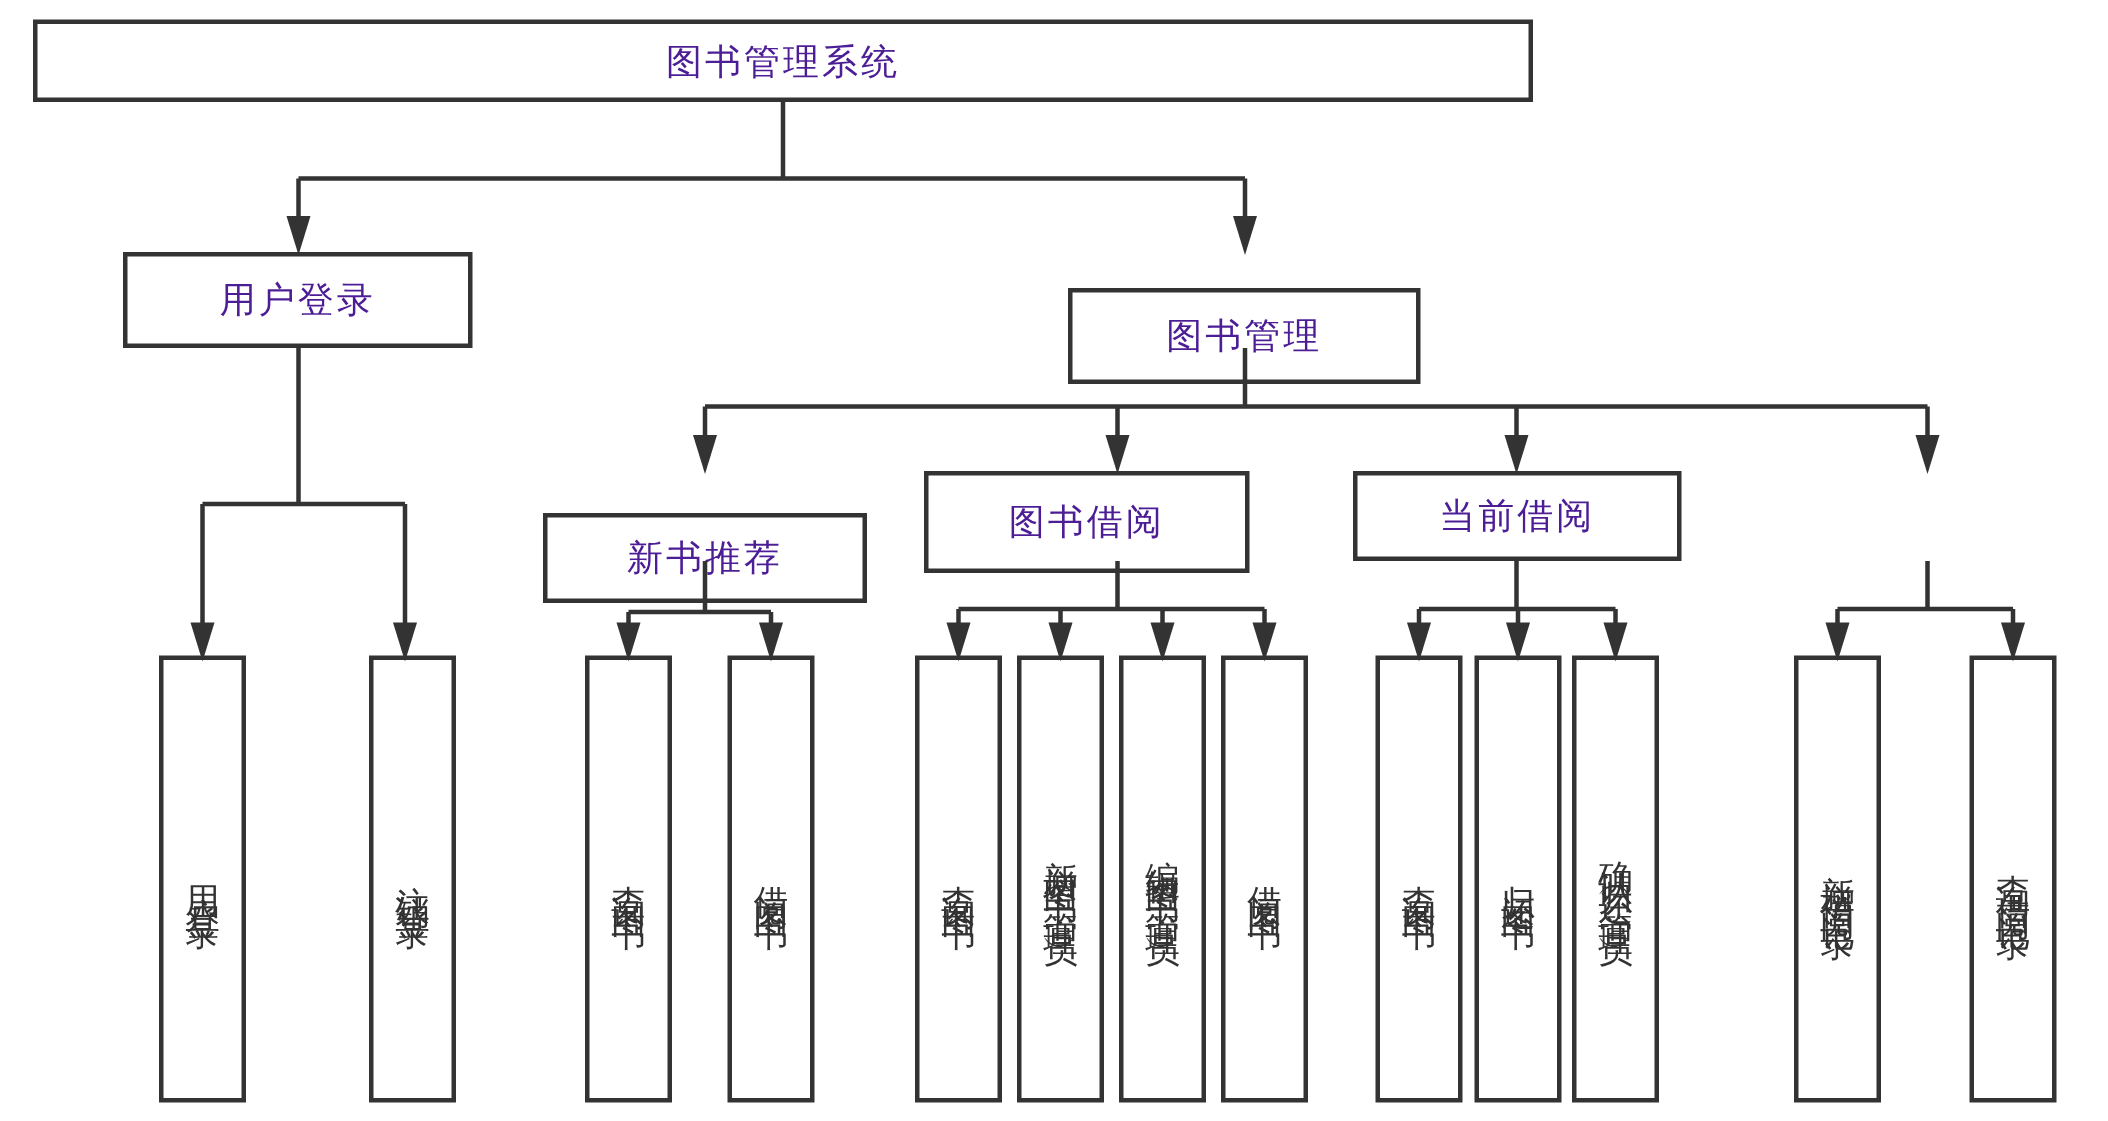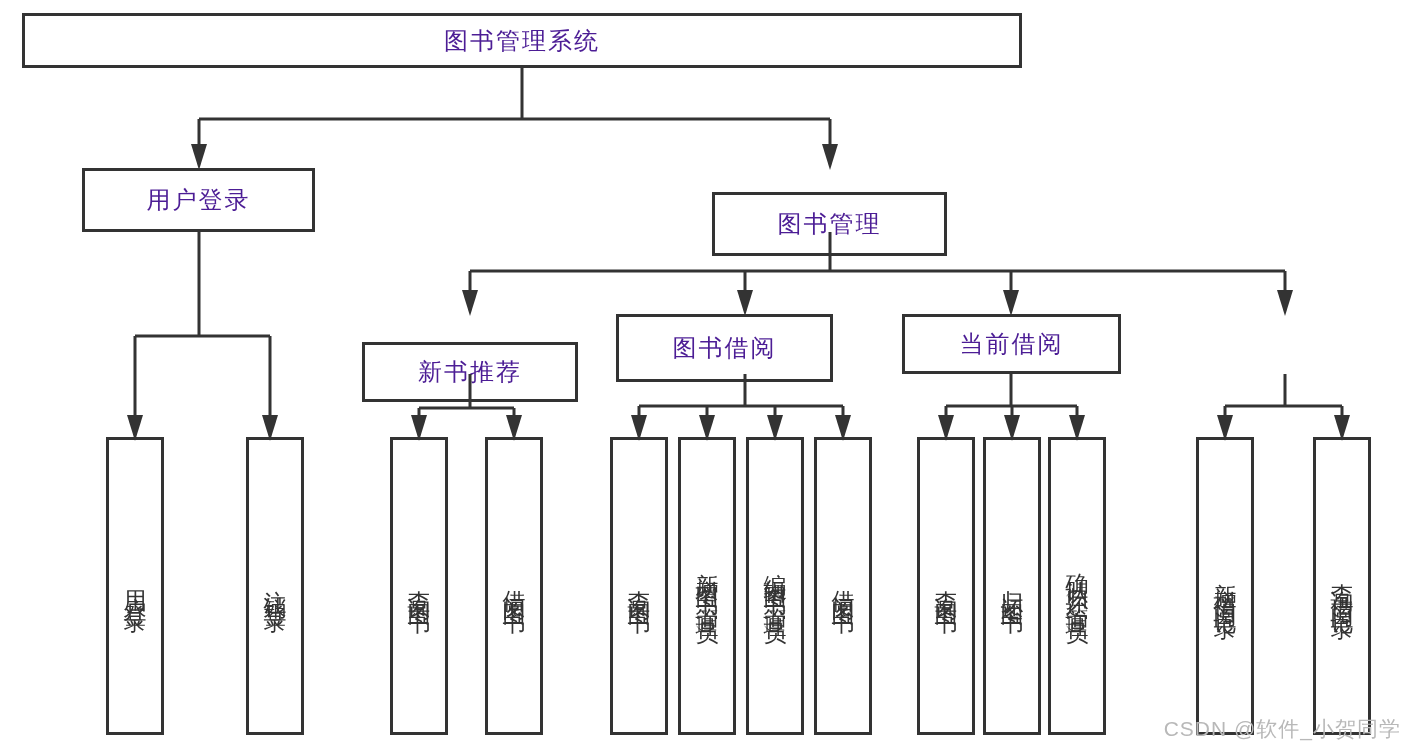--- a/index.html
+++ b/index.html
@@ -171,15 +171,14 @@
     <span>确认归还（管理员）</span>
   </div>
 
   <div class="vbox" style="left:1196px;">
     <span>新增借阅记录</span>
   </div>
   <div class="vbox" style="left:1313px;">
     <span>查询借阅记录</span>
   </div>
 
-  <div class="watermark">CSDN @软件_小贺同学</div>
 
 </div>
 
 </body></html>

